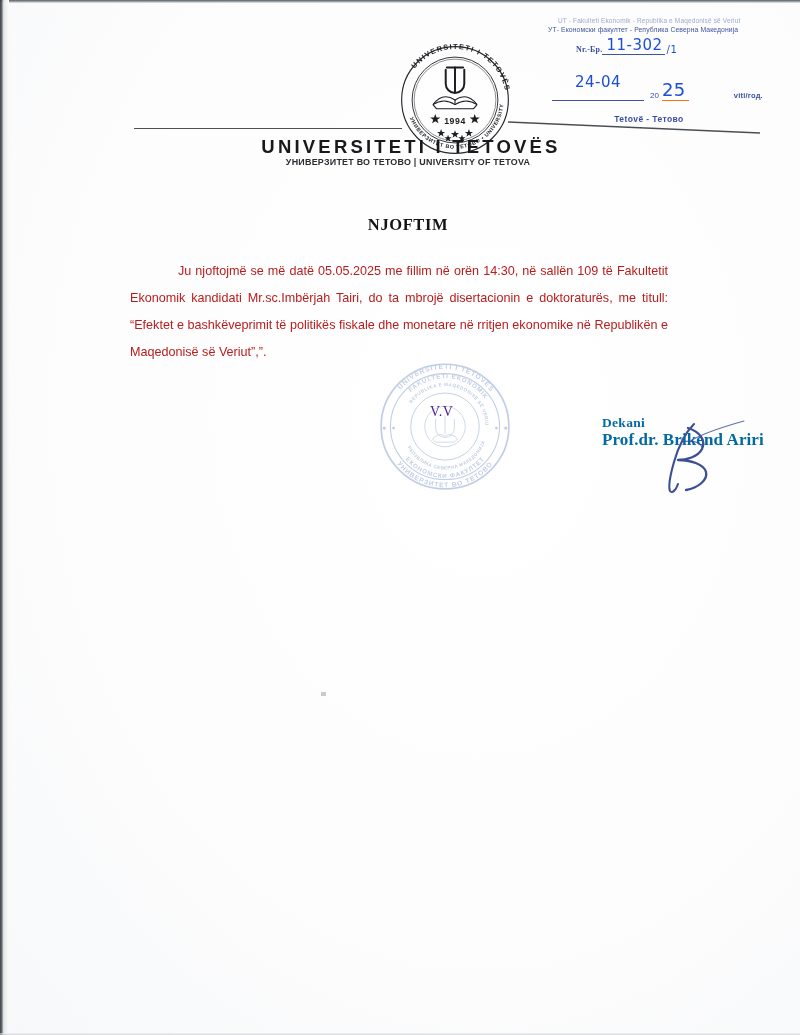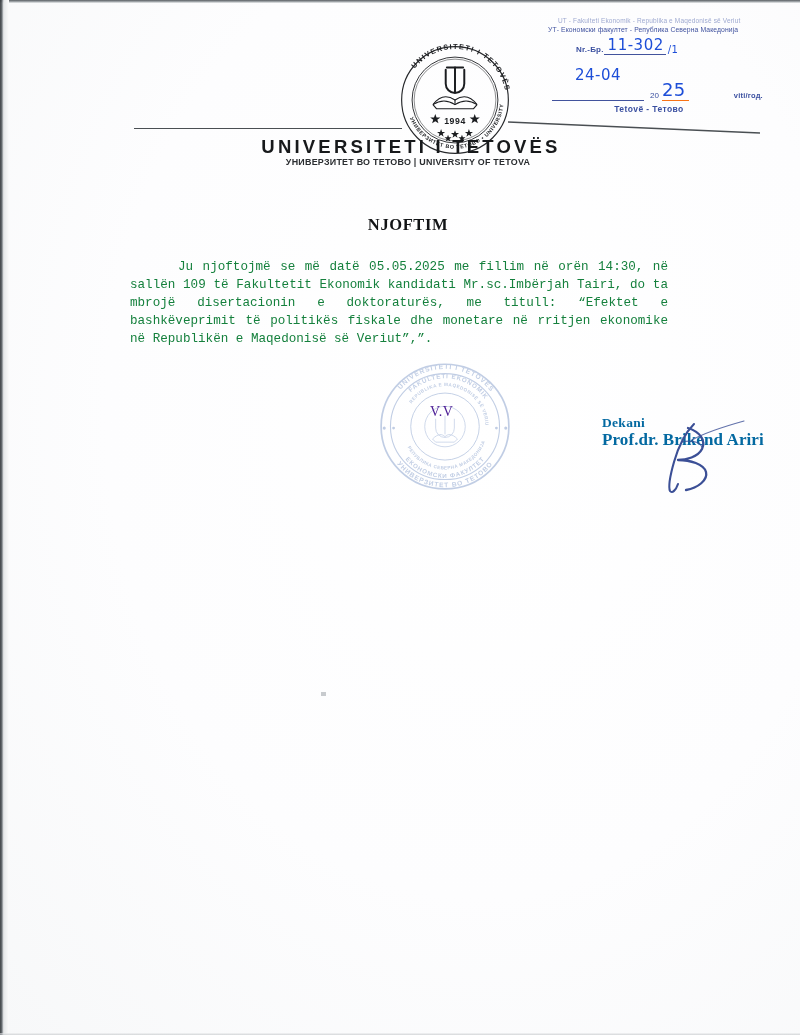--- a/index.html
+++ b/index.html
@@ -81,20 +81,21 @@
     display: flex;
     align-items: flex-end;
     padding-left: 28px;
   }
   .reg-label {
     font-size: 8px;
     font-weight: bold;
     letter-spacing: .2px;
     white-space: nowrap;
     padding-bottom: 1px;
+    font-family: Liberation Serif, serif;
   }
   .hw {
     font-family: "DejaVu Sans", sans-serif;
     color: #1d4ed8;
     font-size: 15px;
     letter-spacing: .5px;
     line-height: 1;
   }
   .rule-u {
     border-bottom: 1px solid #42539d;
@@ -104,27 +105,27 @@
   .reg-nr-sub { font-size: 10px; padding-left: 2px; }
   .reg-row-date {
     margin-top: 4px;
     display: flex;
     align-items: flex-end;
     padding-left: 4px;
   }
   .reg-date-val {
     min-width: 92px;
     text-align: center;
-    padding-bottom: 17px;
+    padding-bottom: 10px;
   }
   .reg-20 { font-size: 8px; font-weight:normal; padding: 0 3px 1px 6px; margin-top: 32px; }
   .reg-yy { font-size: 18px; padding: 0 3px 1px 0; border-bottom:1px solid #f97316; }
   .reg-vit { font-size: 7.5px; font-weight:bold; padding-bottom:1px; letter-spacing:.2px;margin-left:45px;}
   .reg-city {
-    margin-top: 3px;
+    margin-top: 13px;
     text-align: center;
     font-size: 8.5px;
     font-weight: bold;
     letter-spacing: .4px;
     padding-right: 48px;
   }
 
   
   .emblem {
     position: absolute;
@@ -183,24 +184,24 @@
     color: #121416;
     transform: translateX(8px);
   }
 
   
   .body-text {
     position: absolute;
     left: 130px;
     top: 258px;
     width: 538px;
-    font-family: Liberation Mono, monospace;
+    font-family: Liberation Sans, sans-serif;
     font-size: 12.6px;
-    line-height: 18px;
-    color: #15803d;
+    line-height: 27px;
+    color: #b91c1c;
     text-align: justify;
     text-indent: 48px;
   }
 
   
   .seal {
     position: absolute;
     left: 367px;
     top: 358px;
     width: 156px;

